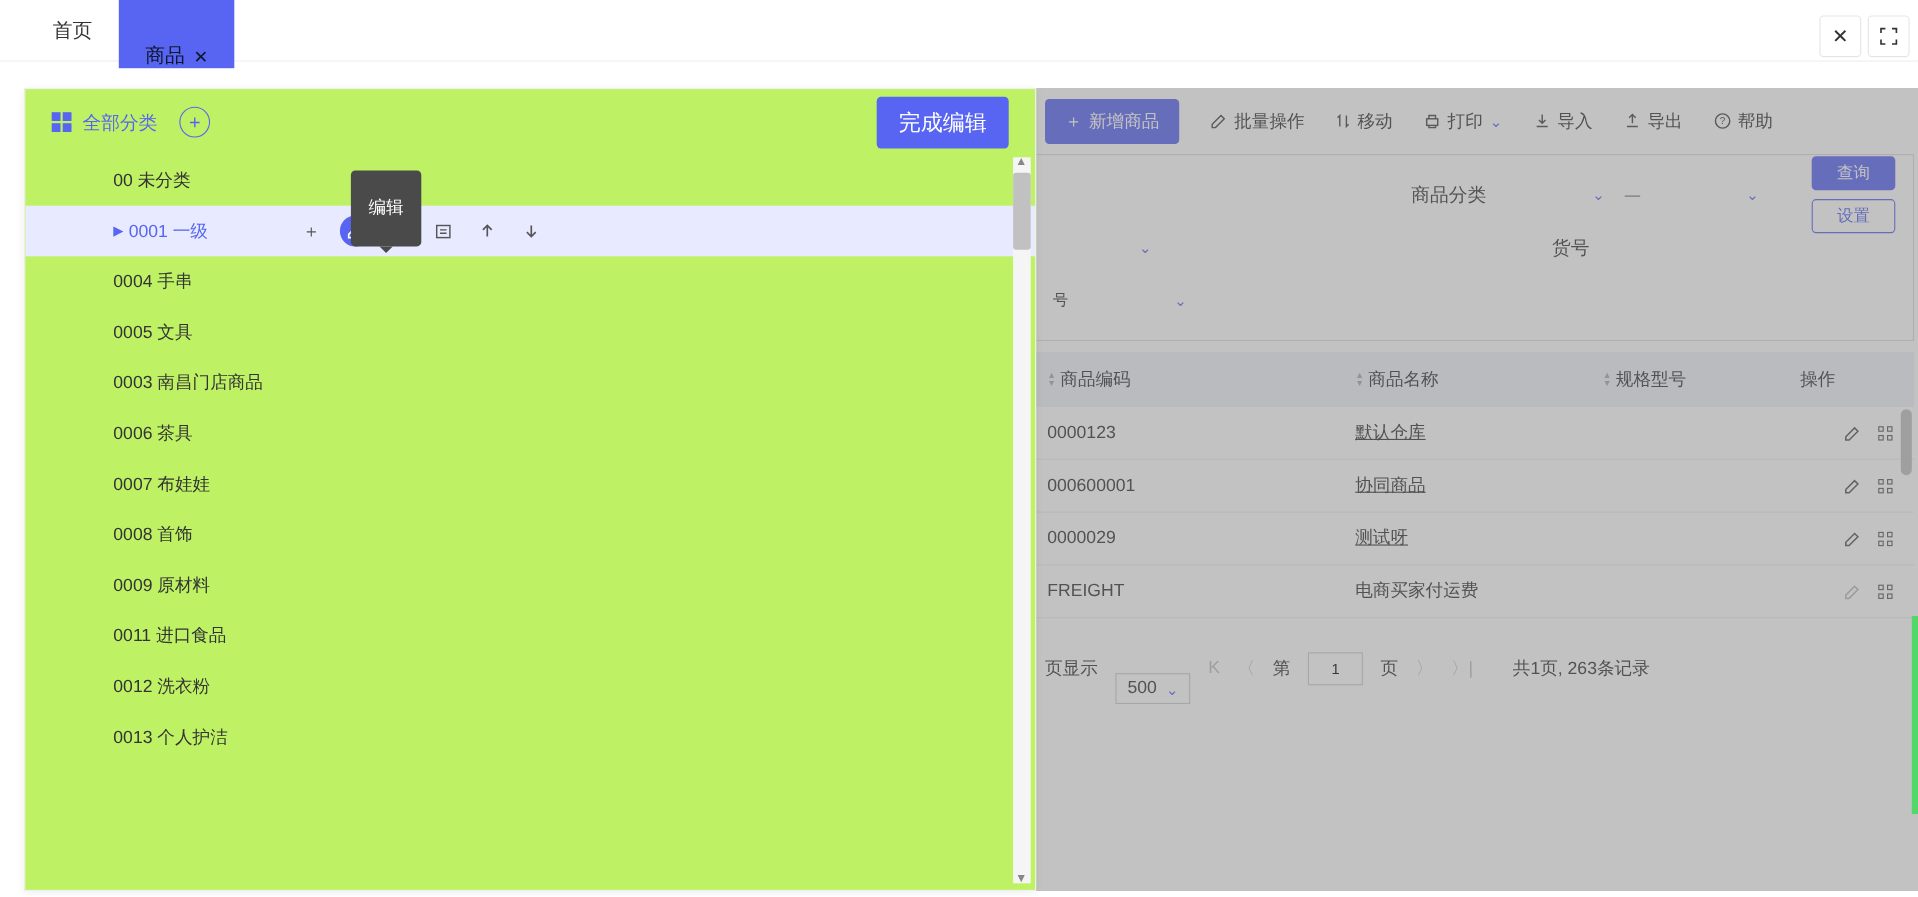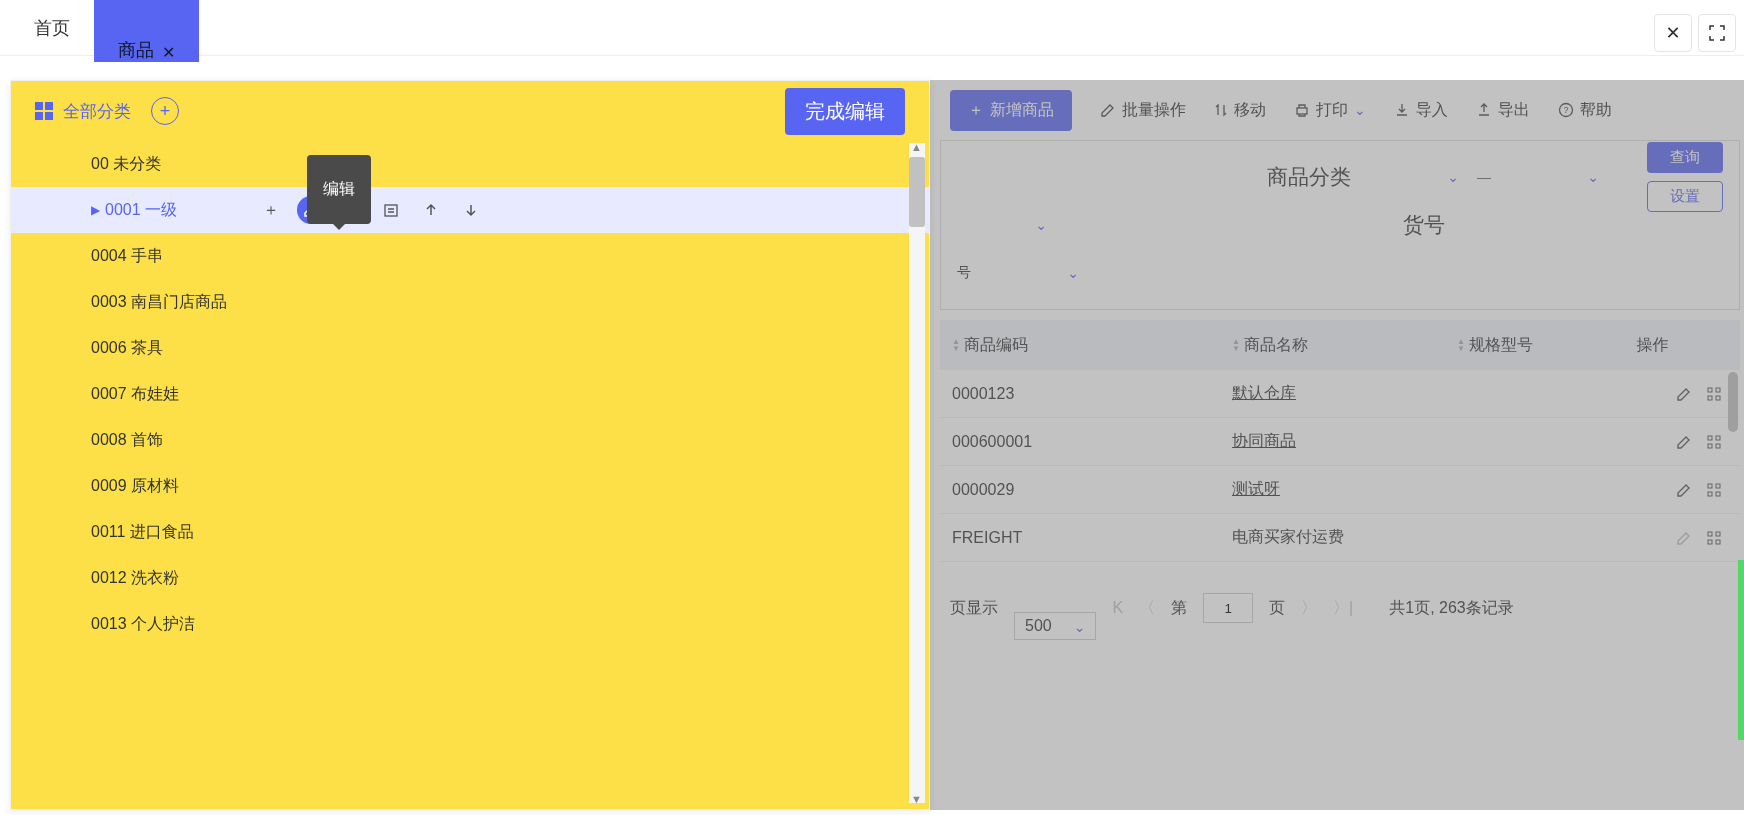--- a/index.html
+++ b/index.html
@@ -1,30 +1,30 @@
 <!DOCTYPE html>
 <html><head>
 <meta charset="utf-8">
 <style>
 * { margin: 0; padding: 0; box-sizing: border-box; }
 body { font-family: "Microsoft YaHei", Arial, sans-serif; font-size: 14px; color: #333; background: #fff; width: 1744px; height: 815px; overflow: hidden; position: relative; }
 
 
-.top-bar { height: 56px; display: flex; align-items: center; padding-left: 10px; border-bottom: 1px solid #eee; }
+.top-bar { height: 56px; display: flex; align-items: center; padding-left: 24px; border-bottom: 1px solid #eee; }
 .tab { padding: 0 24px; height: 68px; display: flex; align-items: center; font-size: 18px; cursor: pointer; }
 .tab.active { background: #5865f2; color: #0f172a; align-items: flex-end; }
 .tab-close { margin-left: 8px; font-size: 16px; }
 .top-right { position: absolute; right: 8px; top: 14px; display: flex; gap: 6px; }
 .sq-btn { width: 38px; height: 38px; border: 1px solid #e5e5e5; border-radius: 4px; display: flex; align-items: center; justify-content: center; cursor: pointer; font-size: 18px; }
 
 
 .main { position: absolute; top: 80px; left: 10px; right: 0; bottom: 0; }
 
 
-.left-panel { position: absolute; left: 0; top: 0; width: 920px; height: 730px; background: #fde047; border: 1px solid #f0f0f0; z-index: 10; box-shadow: 0 2px 8px rgba(0,0,0,0.08); }
+.left-panel { position: absolute; left: 12px; top: 0; width: 920px; height: 730px; background: #bef264; border: 1px solid #f0f0f0; z-index: 10; box-shadow: 0 2px 8px rgba(0,0,0,0.08); }
 .panel-header { height: 60px; display: flex; align-items: center; padding: 0 24px; }
 .panel-header .left { display: flex; align-items: center; gap: 10px; color: #5865f2; font-size: 17px; }
 .grid-icon { display: grid; grid-template-columns: 8px 8px; grid-template-rows: 8px 8px; gap: 2px; }
 .grid-icon span { background: #5865f2; }
 .plus-circle { width: 28px; height: 28px; border: 1.5px solid #5865f2; border-radius: 50%; display: flex; align-items: center; justify-content: center; color: #5865f2; font-size: 18px; margin-left: 10px; cursor: pointer; }
 .finish-btn { margin-left: auto; background: #5865f2; color: #fff; padding: 10px 20px; border-radius: 4px; border: none; font-size: 20px; cursor: pointer; }
 
 
 .tree-wrap { position: relative; height: 660px; overflow-y: auto; padding: 0 24px 0 80px; }
 .tree-item { height: 46px; display: flex; align-items: center; font-size: 16px; cursor: pointer; }
@@ -47,38 +47,38 @@
 
 .right-panel { position: absolute; left: 920px; top: 0; width: 820px; height: 730px; }
 .overlay { position: absolute; inset: 0; background: rgba(120,120,120,0.45); pointer-events: none; }
 
 .toolbar { height: 60px; display: flex; align-items: center; gap: 28px; padding: 0 20px; background: #fff; }
 .add-btn { background: #5865f2; color: #fff; padding: 10px 18px; border-radius: 4px; border: none; font-size: 16px; display: flex; align-items: center; gap: 6px; cursor: pointer; }
 .tb-item { display: flex; align-items: center; gap: 6px; font-size: 16px; cursor: pointer; }
 
 .filter-box { border: 1px solid #ddd; margin: 0 10px 10px; padding: 12px 16px; background: #fff; }
 .filter-row { display: flex; align-items: center; gap: 18px; height: 48px; }
-.filter-row .label { font-size: 21px; }
+.filter-row .label { font-size: 17px; }
 .chev { color: #5865f2; font-size: 14px; }
 .dash { color: #666; }
 .btn-primary { background: #5865f2; color: #fff; padding: 6px 22px; border-radius: 4px; border: none; font-size: 15px; cursor: pointer; }
 .btn-outline { border: 1px solid #5865f2; color: #5865f2; padding: 5px 22px; border-radius: 4px; background: #fff; font-size: 15px; cursor: pointer; }
 
 .table { background: #fff; margin: 0 10px; position: relative; }
 .thead { display: flex; background: #f1f3f9; height: 50px; align-items: center; font-size: 16px; font-weight: 500; }
 .th { padding: 0 12px; display: flex; align-items: center; gap: 4px; }
 .sort-ic { display: inline-flex; flex-direction: column; font-size: 8px; line-height: 7px; color: #aaa; }
 .tbody .tr { display: flex; height: 48px; align-items: center; border-bottom: 1px solid #eee; font-size: 16px; }
 .td { padding: 0 12px; }
 .td.link { text-decoration: underline; cursor: pointer; }
 .op-cell { margin-left: auto; display: flex; gap: 14px; padding-right: 18px; }
 .table-scroll-thumb { position: absolute; right: 2px; top: 52px; width: 10px; height: 60px; background: #bfbfbf; border-radius: 5px; }
 
 .pager { display: flex; align-items: center; gap: 16px; padding: 14px 10px; font-size: 16px; background: #fff; margin: 0 10px; }
-.pg-sel { border: 1px solid #ccc; padding: 4px 10px; display: inline-flex; align-items: flex-end; gap: 22px; margin-top: 36px; }
+.pg-sel { border: 1px solid #ccc; padding: 4px 10px; display: inline-flex; align-items: flex-end; gap: 8px; margin-top: 36px; }
 .pg-input { width: 50px; height: 30px; border: 1px solid #ccc; text-align: center; }
 .pg-nav { color: #c0c0c0; cursor: pointer; font-size: 16px; }
 
 
 .green-bar { position: absolute; right: 0; top: 560px; width: 6px; height: 180px; background: #52d869; z-index: 50; }
 
 svg { display: block; }
 </style>
 </head>
 <body>
@@ -152,20 +152,23 @@
           <span class="ra">
             <svg width="16" height="16" viewBox="0 0 16 16">
                 <path d="M8 3v10M4 9l4 4 4-4" stroke="#555" stroke-width="1.5" fill="none"></path>
               </svg>
           </span>
         </div>
       </div>
 
       <div class="tree-item">
           <span class="label">0004 手串</span>
+        </div>
+      <div class="tree-item">
+          <span class="label">0005 文具</span>
         </div>
       <div class="tree-item">
           <span class="label">0003 南昌门店商品</span>
         </div>
       <div class="tree-item">
           <span class="label">0006 茶具</span>
         </div>
       <div class="tree-item">
           <span class="label">0007 布娃娃</span>
         </div>

